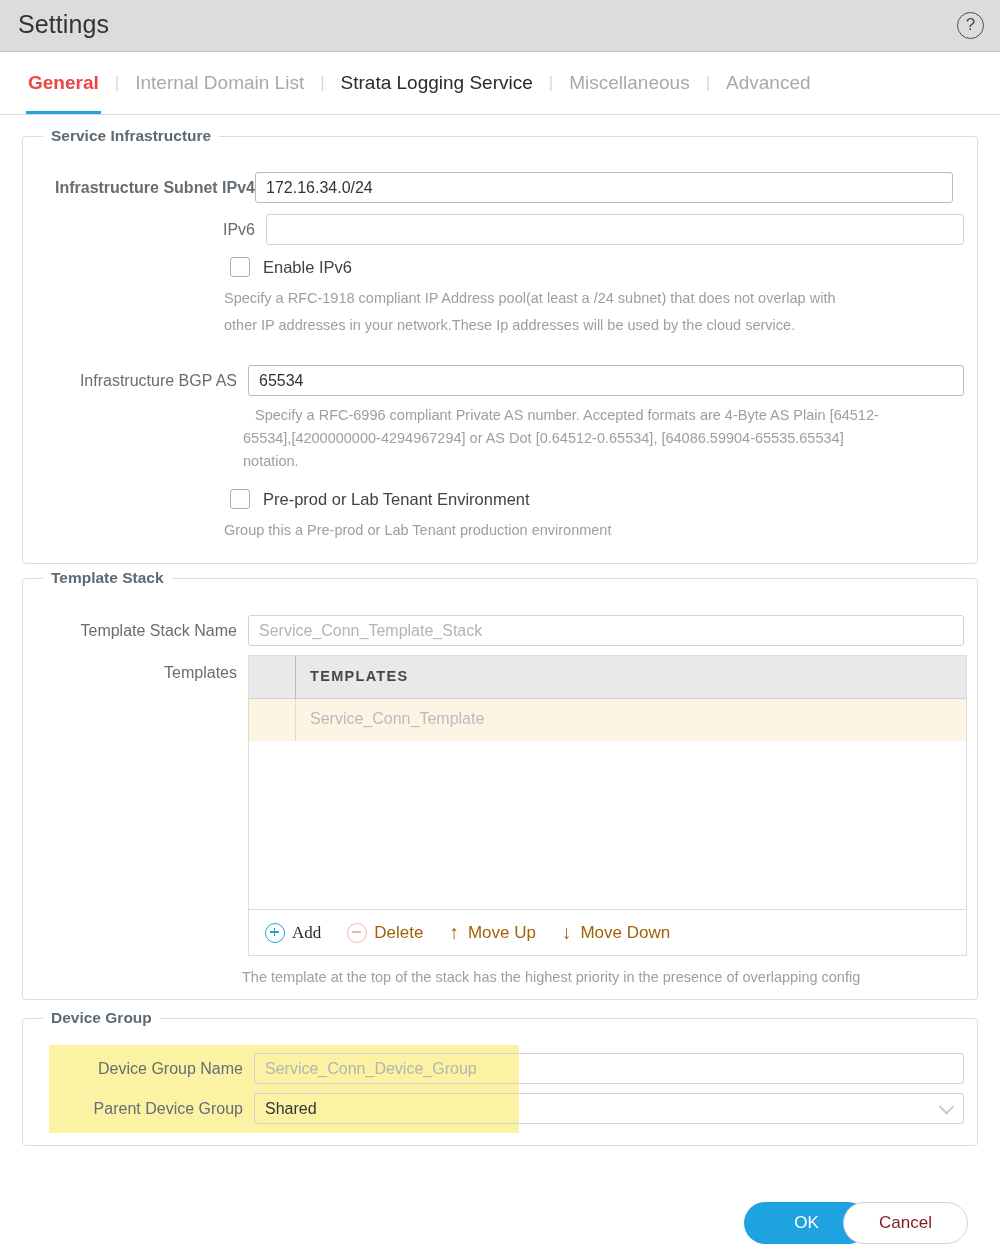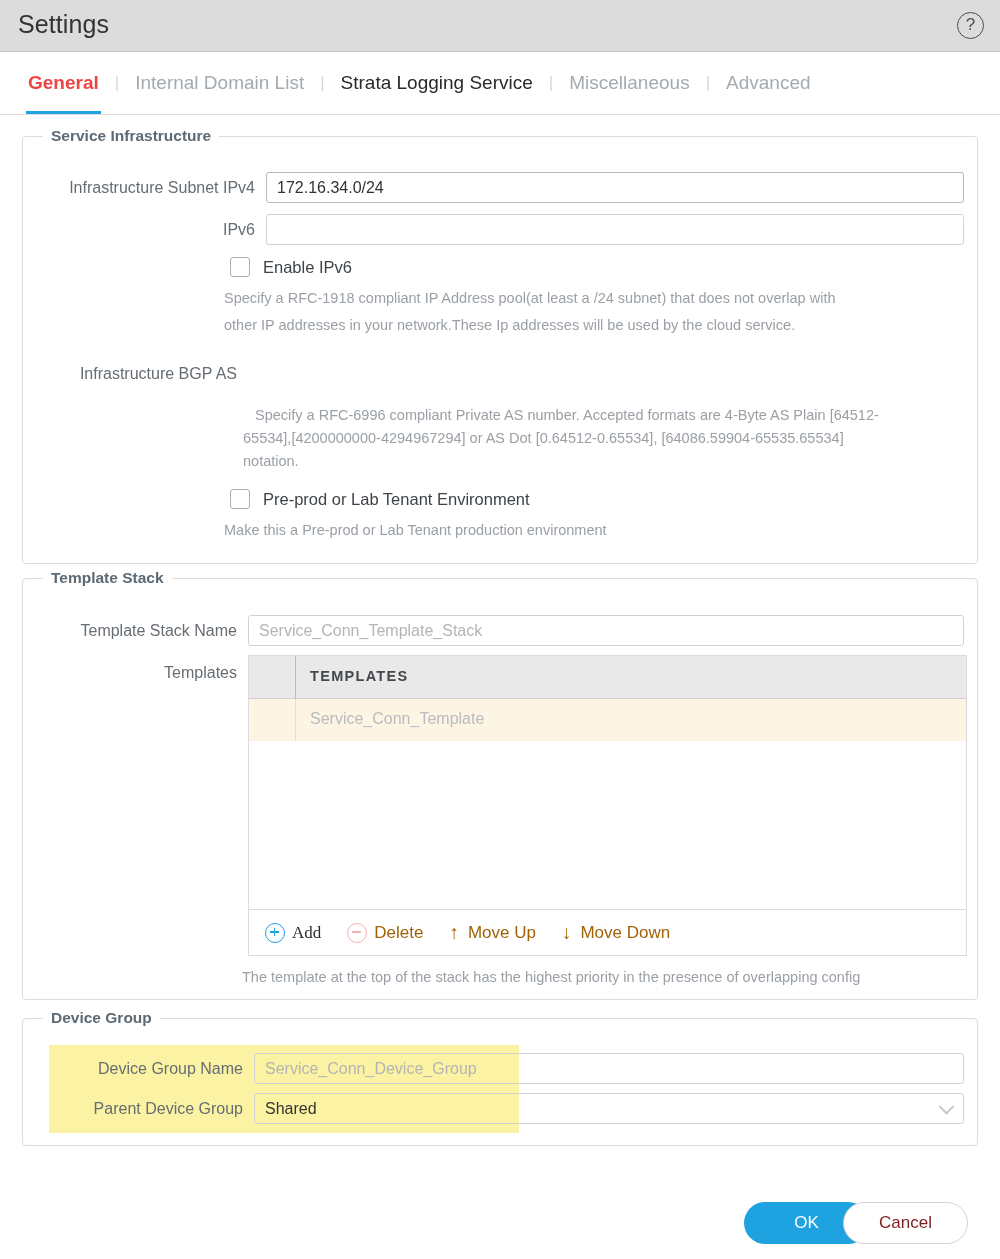--- a/index.html
+++ b/index.html
@@ -305,50 +305,51 @@
     <div class="tab">Miscellaneous</div>
     <span class="tab-sep">|</span>
     <div class="tab">Advanced</div>
   </div>
 </div>
 
 <div class="panel" style="left:22px; top:136px; width:956px; height:428px;">
   <div class="panel-legend">Service Infrastructure</div>
 
   <div class="row" style="left:12px; top:35px; width:932px;">
-    <div class="lbl" style="width:220px; margin-right:11px;">Infrastructure Subnet IPv4</div>
+    <div class="lbl" style="width:220px; font-weight:bold;">Infrastructure Subnet IPv4</div>
     <input class="inp strong" style="width: 698px;" type="text" value="172.16.34.0/24">
   </div>
 
   <div class="row" style="left:12px; top:77px; width:932px;">
     <div class="lbl" style="width:220px; margin-right:11px;">IPv6</div>
     <input class="inp" style="width: 698px;" type="text" value="">
   </div>
 
   <div class="cbrow" style="left:207px; top:120px;">
     <div class="cbox"></div>
     <div class="cblabel">Enable IPv6</div>
   </div>
 
   <div class="helptext" style="left:201px; top:148px; width:740px;">Specify a RFC-1918 compliant IP Address pool(at least a /24 subnet) that does not overlap with</div>
   <div class="helptext" style="left:201px; top:175px; width:740px;">other IP addresses in your network.These Ip addresses will be used by the cloud service.</div>
 
   <div class="row" style="left:12px; top:228px; width:932px;">
     <div class="lbl" style="width:202px; margin-right:11px;">Infrastructure BGP AS</div>
+    <input class="inp strong" style="width: 716px;" type="text" value="65534">
   </div>
 
   <div class="helptext" style="left:232px; top:265px; width:728px;">Specify a RFC-6996 compliant Private AS number. Accepted formats are 4-Byte AS Plain [64512-</div>
   <div class="helptext" style="left:220px; top:288px; width:728px;">65534],[4200000000-4294967294] or AS Dot [0.64512-0.65534], [64086.59904-65535.65534]</div>
   <div class="helptext" style="left:220px; top:311px; width:728px;">notation.</div>
 
   <div class="cbrow" style="left:207px; top:352px;">
     <div class="cbox"></div>
     <div class="cblabel">Pre-prod or Lab Tenant Environment</div>
   </div>
-  <div class="helptext" style="left:201px; top:380px; width:740px;">Make this a Pre-prod or Lab Tenant production environment</div>
+  <div class="helptext" style="left:201px; top:380px; width:740px;">Group this a Pre-prod or Lab Tenant production environment</div>
 </div>
 
 <div class="panel" style="left:22px; top:578px; width:956px; height:422px;">
   <div class="panel-legend">Template Stack</div>
 
   <div class="row" style="left:12px; top:36px; width:932px;">
     <div class="lbl" style="width:202px; margin-right:11px;">Template Stack Name</div>
     <input class="inp" style="width: 716px;" type="text" placeholder="Service_Conn_Template_Stack">
   </div>
 

